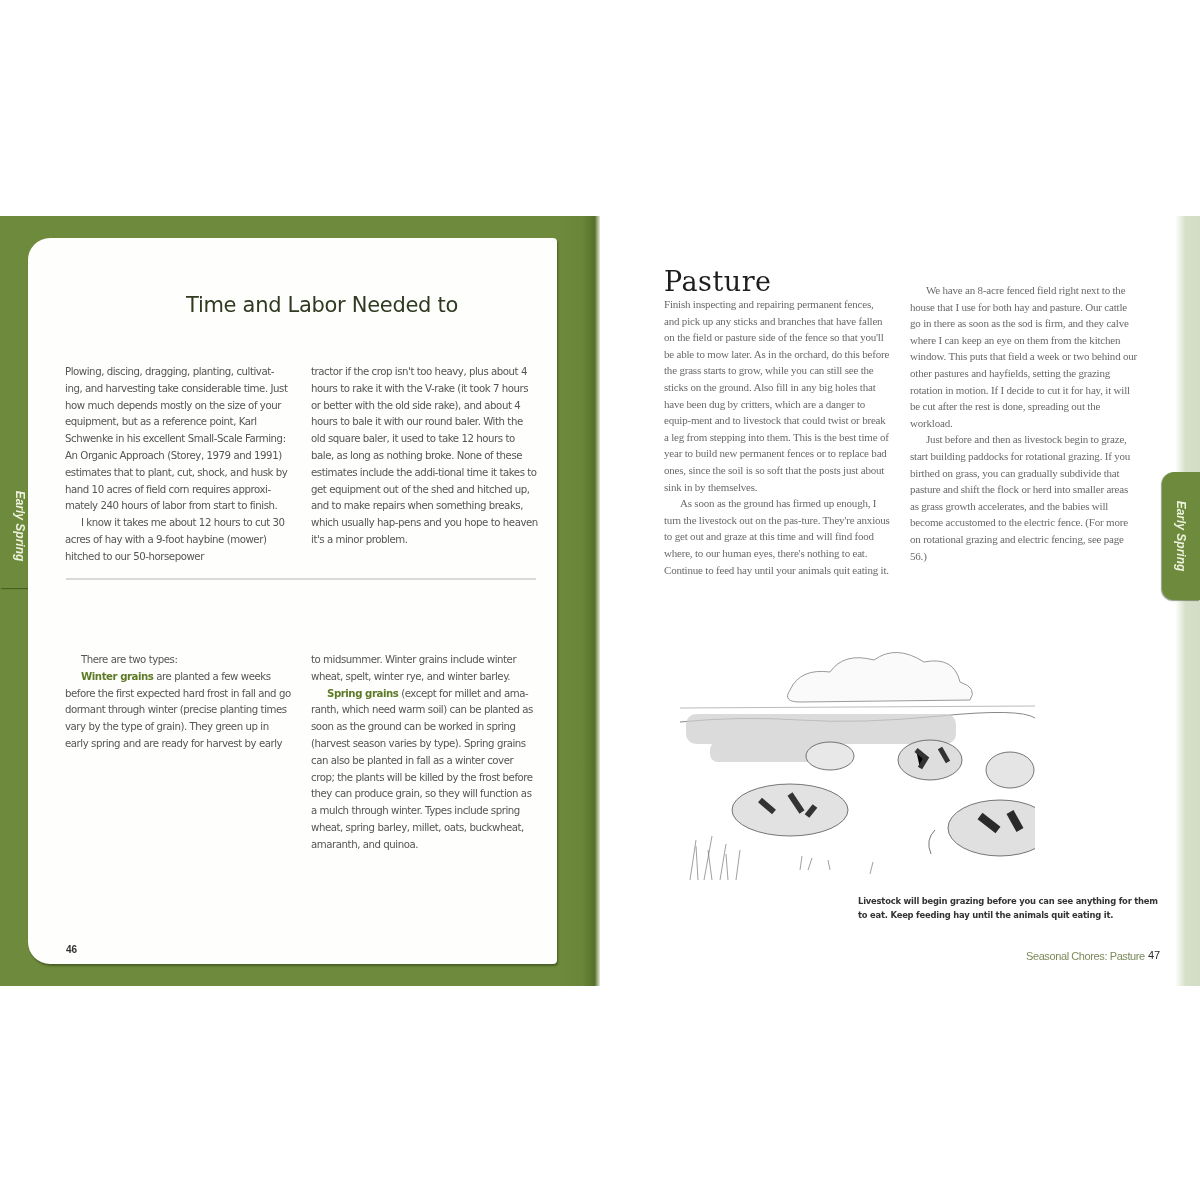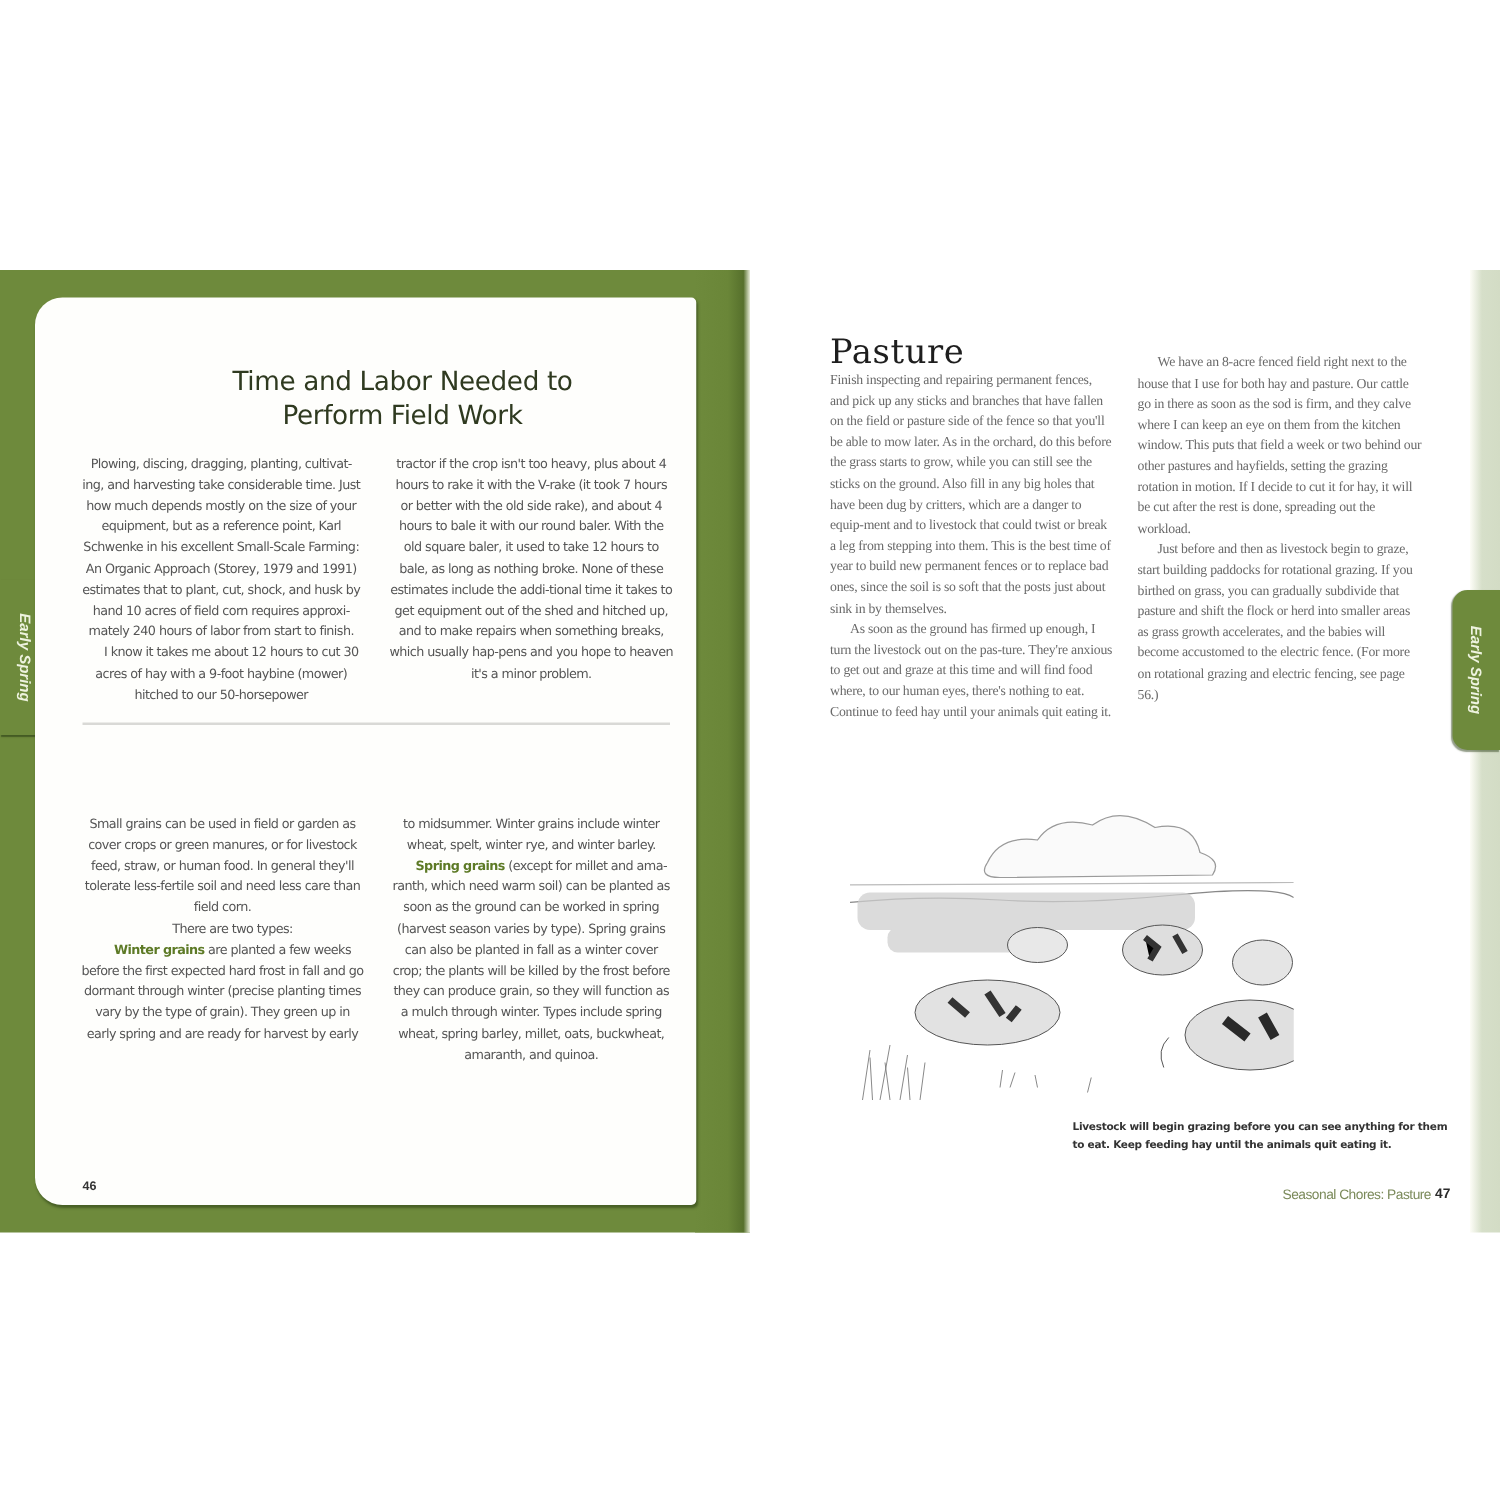--- a/index.html
+++ b/index.html
@@ -7,67 +7,65 @@
 
   
   .left-page { position: absolute; left: 0; top: 216px; width: 600px; height: 770px; background: #6e8a3c; }
   .left-panel { position: absolute; left: 28px; top: 22px; width: 529px; height: 726px; background: #fefefc; border-radius: 22px 4px 4px 22px; box-shadow: 1px 2px 2px rgba(40,60,20,0.55); }
   .left-tab { position: absolute; left: 0; top: 248px; width: 40px; height: 124px; background: #6e8a3c; border-radius: 0 12px 12px 0; box-shadow: 1px 1px 1px rgba(40,60,20,0.6); }
   .tab-label { position: absolute; left: 50%; top: 50%; transform: translate(-50%,-50%) rotate(90deg); white-space: nowrap; color: #eef3df; font-size: 12px; font-style: italic; font-weight: bold; font-family: "Liberation Sans", sans-serif; }
   .left-gutter { position: absolute; right: 0; top: 0; width: 44px; height: 100%; background: linear-gradient(90deg,#6e8a3c 0%, #6a8638 60%, #56702c 88%, #e7ecd8 100%); }
 
   .sec-title { position: absolute; left: 0; width: 588px; text-align: center; color: #2f3a20; font-size: 21px; line-height: 27px; font-family: "DejaVu Sans", sans-serif; letter-spacing: -0.3px; }
   .col { position: absolute; font-size: 10.2px; line-height: 16.8px; color: #555; font-family: "DejaVu Sans", sans-serif; letter-spacing: -0.45px; }
-  .col p { margin: 0; text-align: center; }
+  .col p { margin: 0; }
   .col p.ind { text-indent: 16px; }
   .kw { color: #5d7a26; font-weight: bold; }
   .divider { position: absolute; left: 38px; width: 470px; height: 0; border-top: 2px solid #d9d9d6; }
   .folio-left { position: absolute; left: 38px; top: 706px; font-size: 10px; font-weight: bold; color: #333; }
 
   
   .right-page { position: absolute; left: 600px; top: 216px; width: 600px; height: 770px; background: #ffffff; }
   .right-edge { position: absolute; right: 0; top: 0; width: 24px; height: 770px; background: linear-gradient(90deg,#fdfdf7 0%, #d6dfc9 40%, #d3dcc5 100%); }
   .right-tab { position: absolute; right: 0; top: 256px; width: 38px; height: 128px; background: #6e8a3c; border-radius: 12px 0 0 12px; box-shadow: -1px 1px 1px rgba(40,60,20,0.5); }
   .right-tab .tab-label { transform: translate(-50%,-50%) rotate(90deg); }
   .pasture-title { position: absolute; left: 64px; top: 50px; font-family: "DejaVu Serif", serif; font-size: 27px; color: #1e1e1e; letter-spacing: 0.5px; }
   .rcol { position: absolute; font-family: "Liberation Serif", serif; font-size: 11px; line-height: 16.6px; color: #6a6a6a; letter-spacing: -0.2px; }
   .rcol p { margin: 0; }
   .rcol p.ind { text-indent: 16px; }
   .illustration { position: absolute; left: 80px; top: 414px; width: 355px; height: 250px; }
   .caption { position: absolute; left: 258px; top: 678px; width: 300px; font-size: 8.4px; line-height: 14px; font-weight: bold; color: #333; font-family: "DejaVu Sans", sans-serif; letter-spacing: -0.2px; }
   .running-head { position: absolute; left: 426px; top: 734px; font-size: 11px; color: #7b8a5a; font-family: Liberation Sans, sans-serif; letter-spacing: -0.4px; }
-  .folio-right { position: absolute; left: 548px; top: 733px; font-size: 11px; font-weight: bold; color: #2a2a2a; }
+  .folio-right { position: absolute; left: 548px; top: 733px; font-size: 11px; font-weight: normal; color: #2a2a2a; }
 </style>
 </head>
 <body>
 
 <div class="left-page">
   <div class="left-gutter"></div>
   <div class="left-tab">
     <span class="tab-label">Early Spring</span>
   </div>
   <div class="left-panel">
     <div class="sec-title" style="top:54px;">
       <div>Time and Labor Needed to</div>
-      <div>Perform Field Work</div>
     </div>
 
     <div class="col" style="left:37px; top:126px; width:224px;">
       <p>Plowing, discing, dragging, planting, cultivat-ing, and harvesting take considerable time. Just how much depends mostly on the size of your equipment, but as a reference point, Karl Schwenke in his excellent Small-Scale Farming: An Organic Approach (Storey, 1979 and 1991) estimates that to plant, cut, shock, and husk by hand 10 acres of field corn requires approxi-mately 240 hours of labor from start to finish.</p>
       <p class="ind">I know it takes me about 12 hours to cut 30 acres of hay with a 9-foot haybine (mower) hitched to our 50-horsepower</p>
     </div>
     <div class="col" style="left:283px; top:126px; width:228px;">
       <p>tractor if the crop isn't too heavy, plus about 4 hours to rake it with the V-rake (it took 7 hours or better with the old side rake), and about 4 hours to bale it with our round baler. With the old square baler, it used to take 12 hours to bale, as long as nothing broke. None of these estimates include the addi-tional time it takes to get equipment out of the shed and hitched up, and to make repairs when something breaks, which usually hap-pens and you hope to heaven it's a minor problem.</p>
     </div>
 
     <div class="divider" style="top:340px;"></div>
 
 
     <div class="col" style="left:37px; top:414px; width:226px;">
-      <p>Small grains can be used in field or garden as cover crops or green manures, or for livestock feed, straw, or human food. In general they'll tolerate less-fertile soil and need less care than field corn.</p>
       <p class="ind">There are two types:</p>
       <p class="ind"><span class="kw">Winter grains</span><span> are planted a few weeks before the first expected hard frost in fall and go dormant through winter (precise planting times vary by the type of grain). They green up in early spring and are ready for harvest by early</span></p>
     </div>
     <div class="col" style="left:283px; top:414px; width:228px;">
       <p>to midsummer. Winter grains include winter wheat, spelt, winter rye, and winter barley.</p>
       <p class="ind"><span class="kw">Spring grains</span><span> (except for millet and ama-ranth, which need warm soil) can be planted as soon as the ground can be worked in spring (harvest season varies by type). Spring grains can also be planted in fall as a winter cover crop; the plants will be killed by the frost before they can produce grain, so they will function as a mulch through winter. Types include spring wheat, spring barley, millet, oats, buckwheat, amaranth, and quinoa.</span></p>
     </div>
 
     <div class="folio-left">46</div>
   </div>

